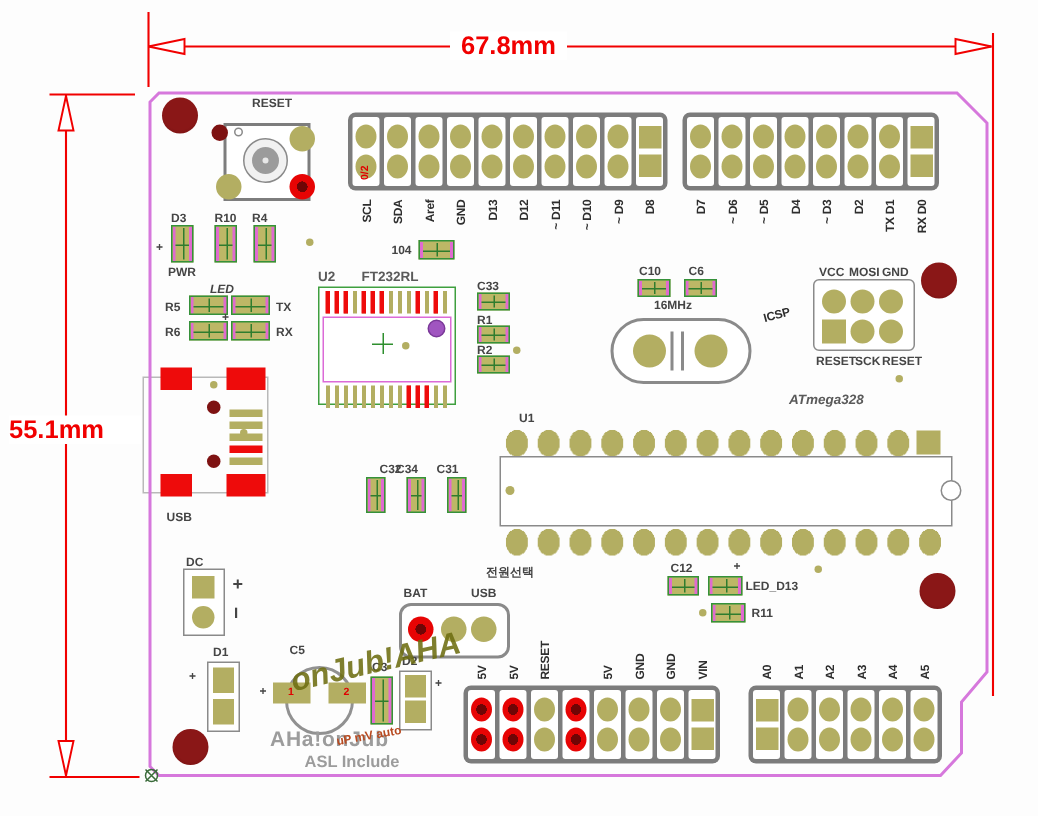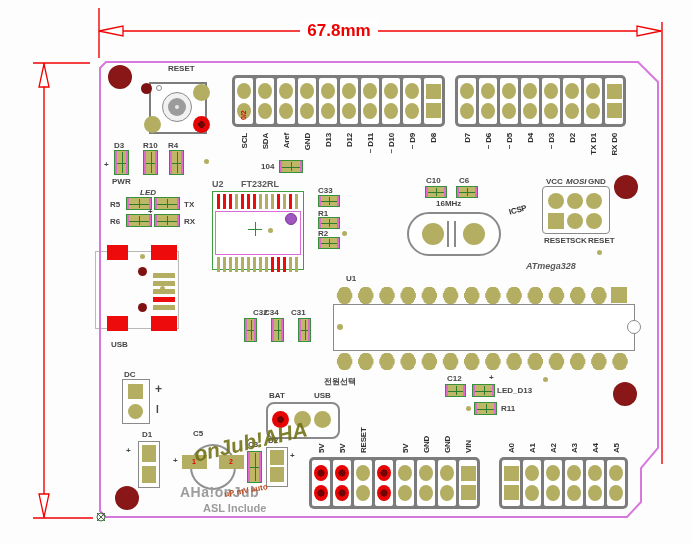--- a/index.html
+++ b/index.html
@@ -227,21 +227,21 @@
   <div class="smd" style="left:456px;top:186px;width:22px;height:12px;"></div>
   <div class="clbl" style="left:436px;top:199px;">16MHz</div>
   <div class="box" style="left:407px;top:212px;width:94px;height:44px;border-radius:22px;border-color:#8a8a8a;"></div>
   <div class="dot" style="left:422px;top:223px;width:22px;height:22px;"></div>
   <div class="dot" style="left:463px;top:223px;width:22px;height:22px;"></div>
   <div class="bar" style="left:447px;top:221px;width:2px;height:26px;background:#8a8a8a;"></div>
   <div class="bar" style="left:454px;top:221px;width:2px;height:26px;background:#8a8a8a;"></div>
 
   <div class="vt tb" style="left:508px;top:208px;transform:rotate(-15deg);width:30px;">ICSP</div>
   <div class="clbl" style="left:546px;top:177px;">VCC</div>
-  <div class="clbl" style="left:566px;top:177px;font-style:italic;">MOSI</div>
+  <div class="clbl" style="left:566px;top:177px;">MOSI</div>
   <div class="clbl" style="left:588px;top:177px;">GND</div>
   <div class="thinbox" style="left:542px;top:186px;width:68px;height:48px;border-radius:4px;"></div>
   <div class="dot" style="left:548px;top:193px;width:16px;height:16px;"></div>
   <div class="dot" style="left:567px;top:193px;width:16px;height:16px;"></div>
   <div class="dot" style="left:586px;top:193px;width:16px;height:16px;"></div>
   <div class="kpad" style="left:548px;top:213px;width:16px;height:16px;"></div>
   <div class="dot" style="left:567px;top:213px;width:16px;height:16px;"></div>
   <div class="dot" style="left:586px;top:213px;width:16px;height:16px;"></div>
   <div class="clbl" style="left:544px;top:236px;">RESET</div>
   <div class="clbl" style="left:570px;top:236px;">SCK</div>
@@ -424,14 +424,15 @@
       <path d="M44 64 L39 87 L49 87 Z"></path>
         <path d="M44 517 L39 494 L49 494 Z"></path>
     </g>
     <g stroke="#3a6b3a" stroke-width="1" fill="none">
       <circle cx="101" cy="517" r="4"></circle>
         <path d="M97 513 L105 521 M105 513 L97 521"></path>
     </g>
   </svg>
 
   <div class="dimtxt" style="left:300px;top:21px;width:78px;">67.8mm</div>
+  <div class="dimtxt" style="left:6px;top:277px;width:88px;text-align:left;">55.1mm</div>
 
 </div>
 
 </body></html>

